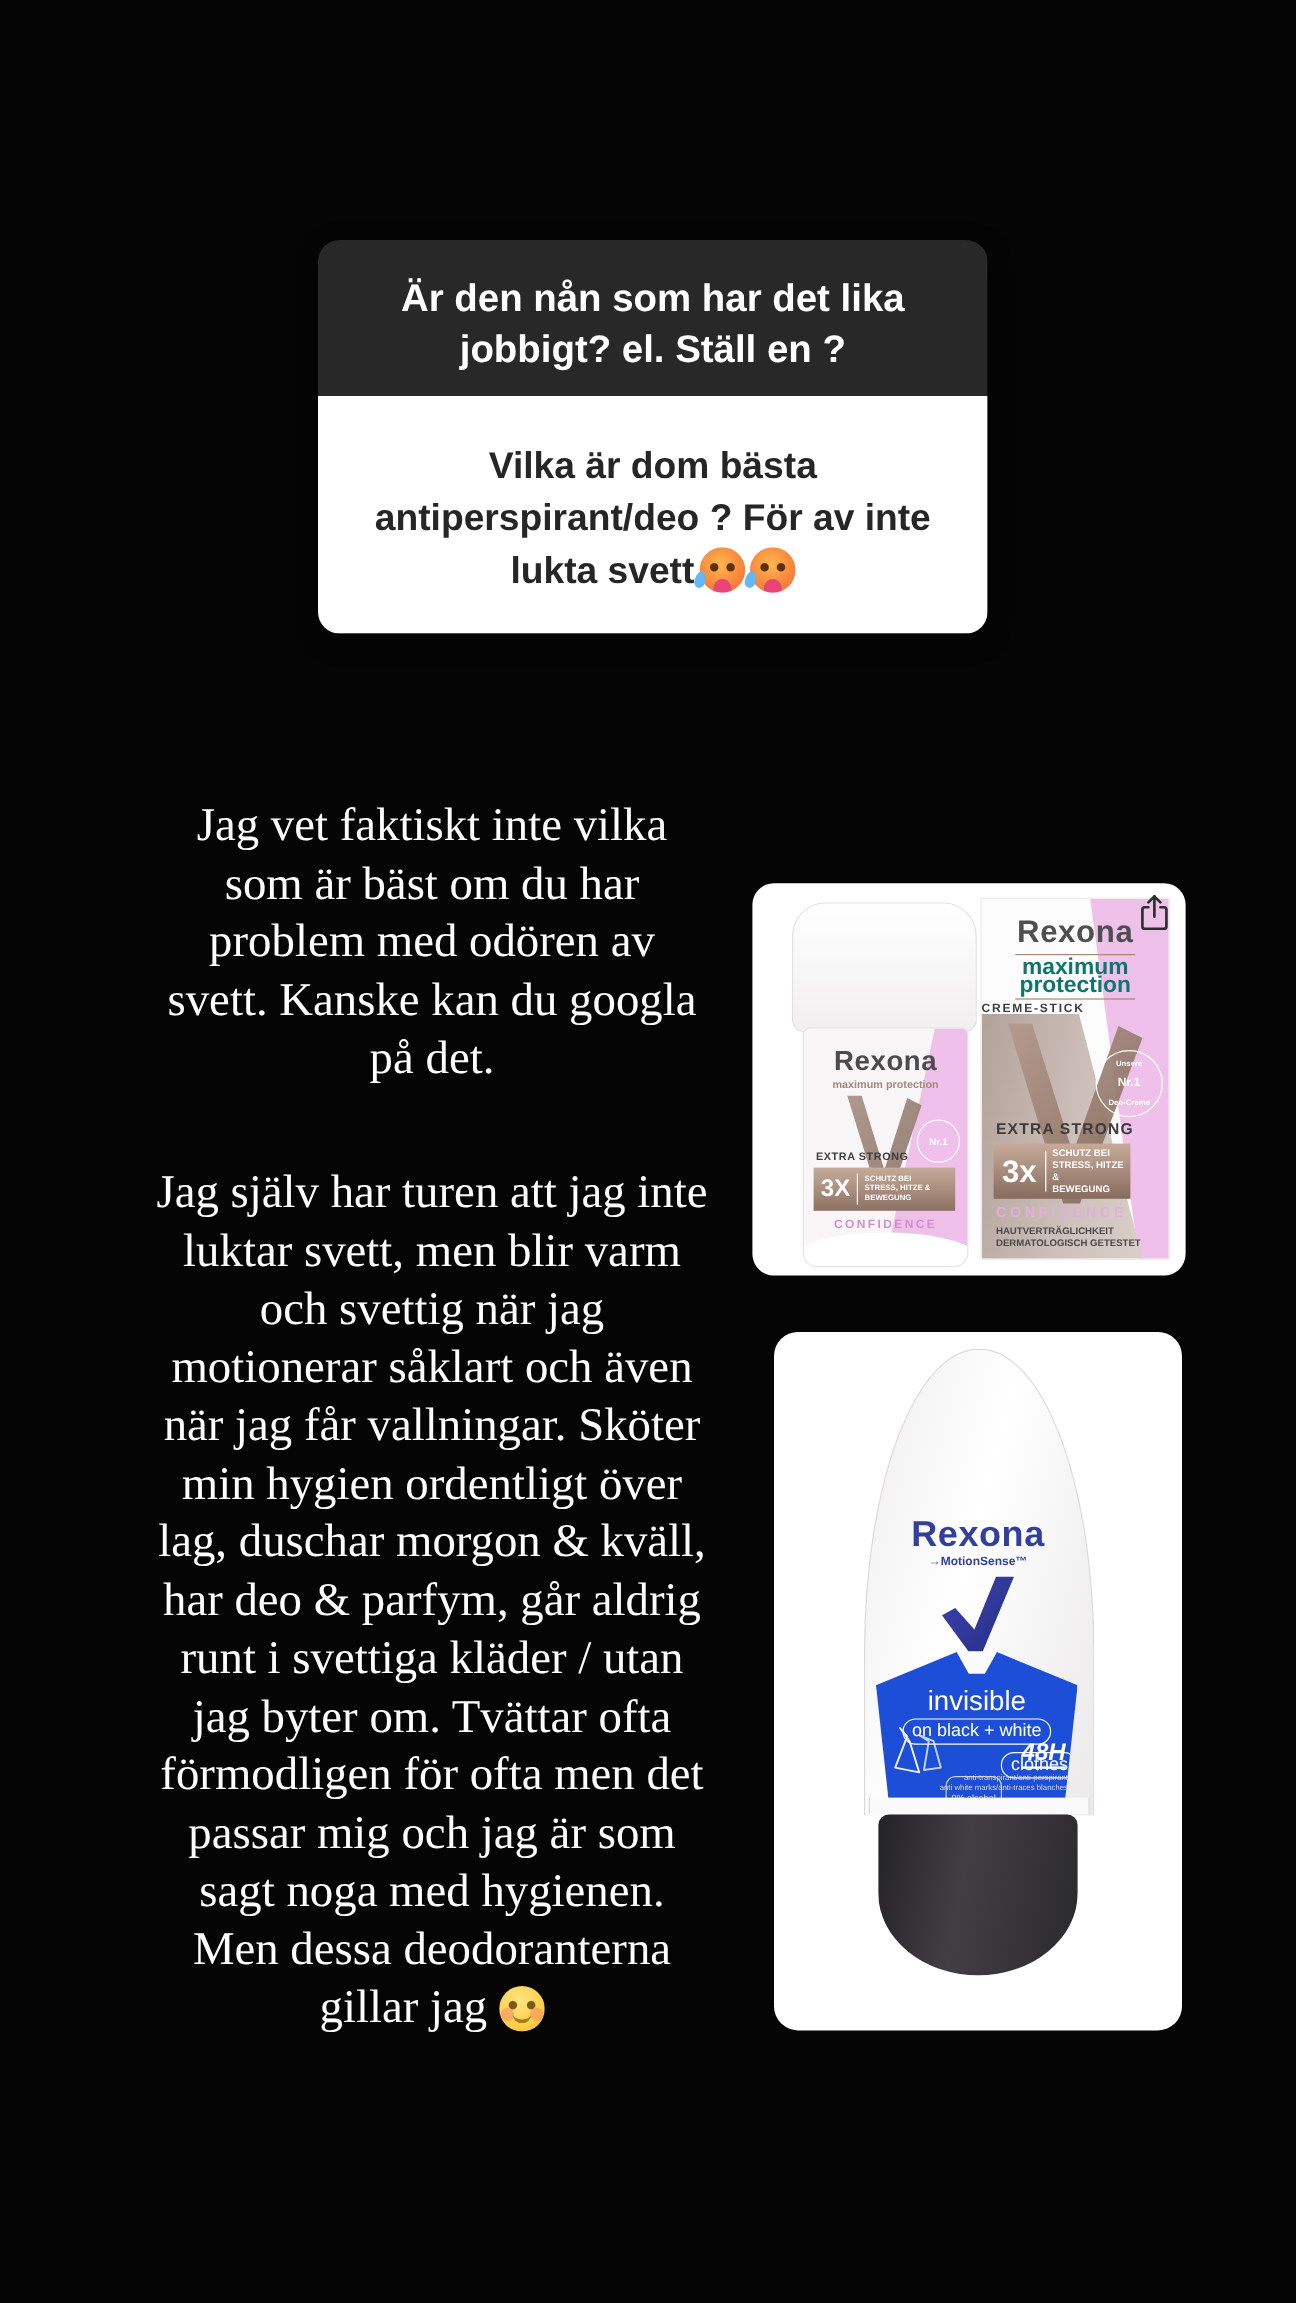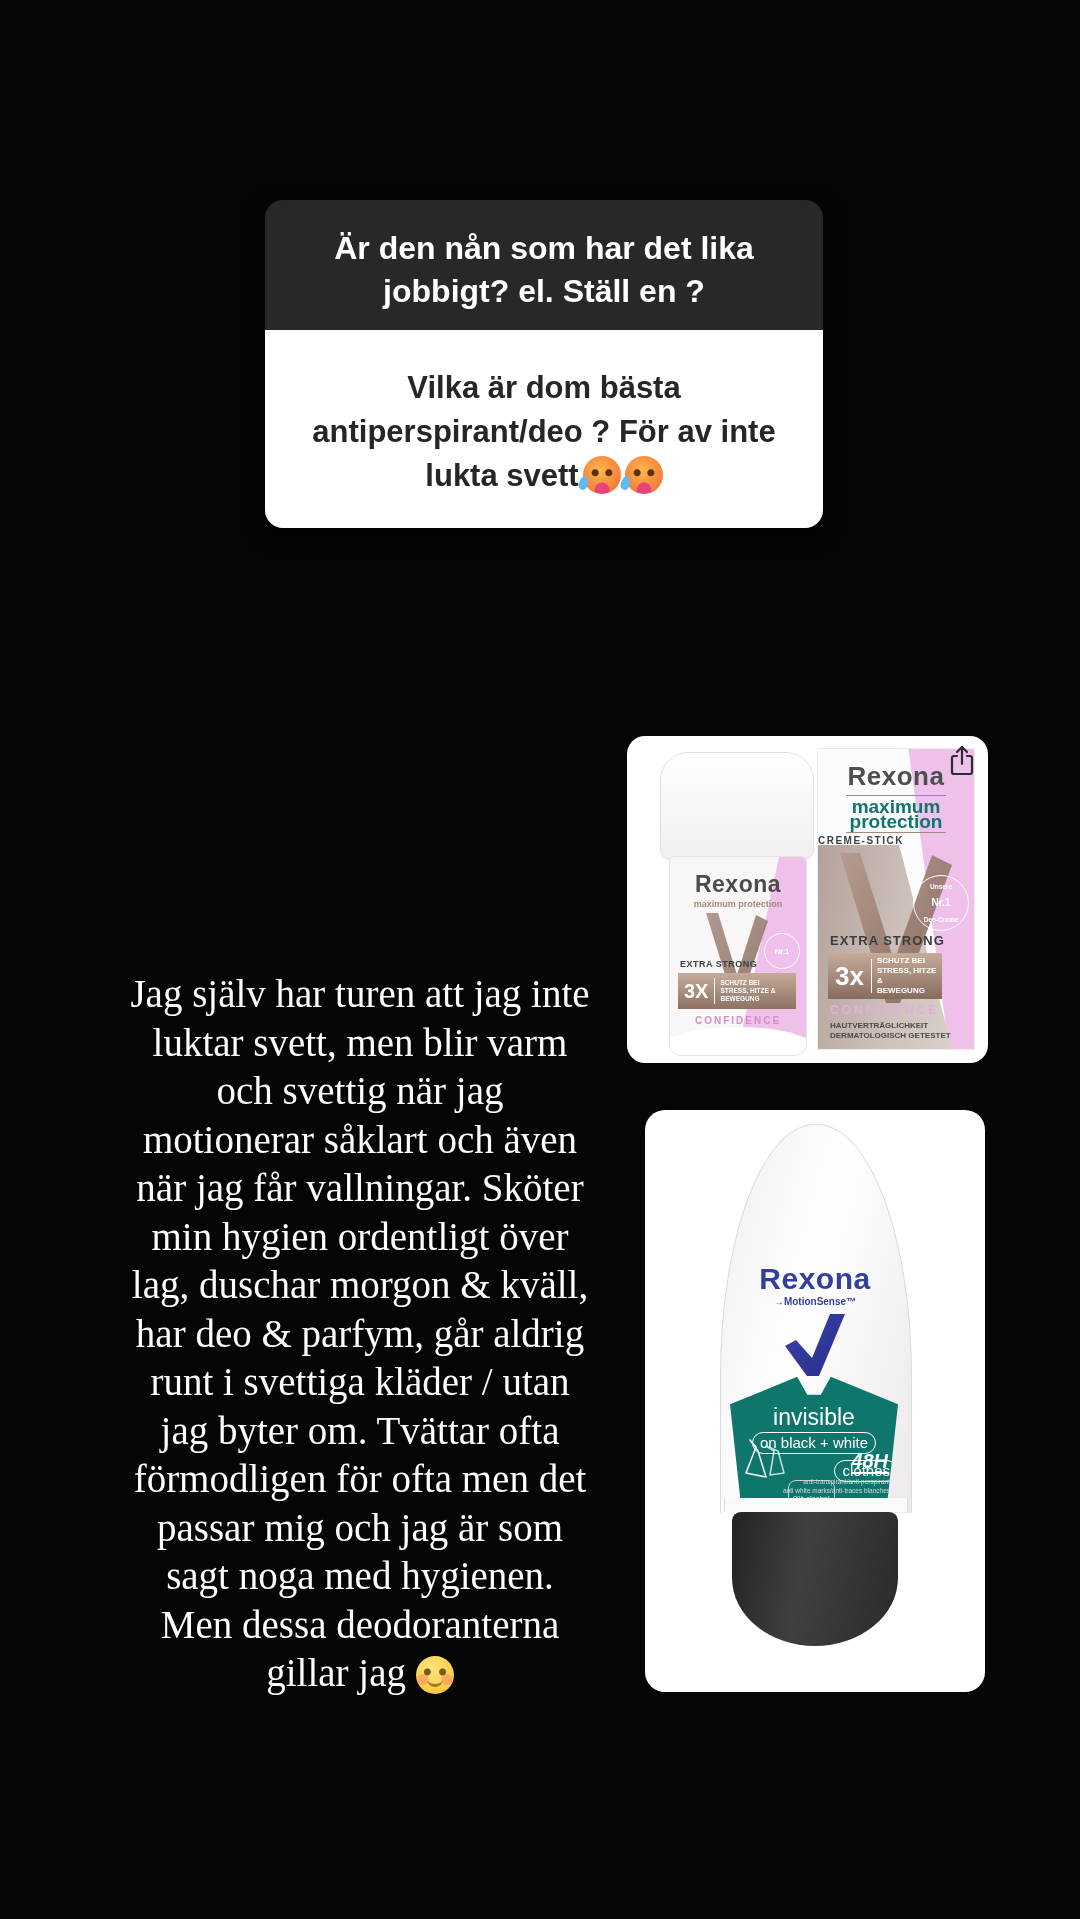--- a/index.html
+++ b/index.html
@@ -96,21 +96,21 @@
   .box-claims{top:272px;left:12px;font-size:8px;line-height:10px;font-weight:700;color:#4a4a4a;white-space:pre-line;}
 
   
   .bottle-top{left:75px;top:14px;width:190px;height:388px;
       background:linear-gradient(105deg,#f0eeee,#ffffff 45%,#ebe9e9);
       border:1px solid #dbd9d9;border-bottom:none;
       border-radius:95px 95px 0 0 / 252px 252px 0 0;}
   .roll-brand{top:138px;width:100%;text-align:center;font-size:30px;font-weight:700;color:#333f9e;letter-spacing:.5px;}
   .roll-motion{top:172px;width:100%;text-align:center;font-size:10px;font-weight:700;color:#333f9e;}
   .roll-check{left:64px;top:186px;}
-  .black-panel{left:10px;top:250px;width:168px;height:138px;background:#0f766e;
+  .black-panel{left:10px;top:250px;width:168px;height:138px;background:#1d4ed8;
       clip-path:polygon(0 22%,40% 2%,46% 15%,54% 15%,60% 2%,100% 22%,93% 100%,7% 100%);}
   .bp-invisible{top:30px;width:100%;text-align:center;font-size:23px;color:#fff;}
   .bp-chip{display:inline-block;border:1.5px solid #fff;border-radius:12px;padding:0 7px;font-size:15px;line-height:20px;color:#fff;}
   .bp-l2{top:58px;width:100%;text-align:center;}
   .bp-l3{top:86px;width:100%;text-align:right;}
   .bp-alcohol{top:106px;left:58px;border:1px solid #cfcfcf;border-radius:8px;color:#e8e8e8;
       font-size:7.5px;line-height:11px;padding:12px 4px;}
   .bp-48{right:10px;top:76px;font-size:20px;font-weight:700;color:#fff;border-bottom:2px solid #fff;line-height:22px;font-style:italic;}
   .bp-tiny{right:8px;top:104px;font-size:6.5px;line-height:8.5px;color:#d9d9d9;text-align:right;white-space:pre-line;}
   .bp-dress{left:6px;top:58px;}
@@ -127,20 +127,25 @@
   <div class="sticker">
     <div class="sticker-header">Är den nån som har det lika
 jobbigt? el. Ställ en ?</div>
     <div class="sticker-body">
       <span class="q-text">Vilka är dom bästa
 antiperspirant/deo ? För av inte
 lukta svett</span><span class="emoji emoji-hot" title="🥵 🥵"></span><span class="emoji emoji-hot"></span>
     </div>
   </div>
 
+  <div class="serif-para para-1">Jag vet faktiskt inte vilka
+som är bäst om du har
+problem med odören av
+svett. Kanske kan du googla
+på det.</div>
 
   <div class="serif-para para-2"><span>Jag själv har turen att jag inte
 luktar svett, men blir varm
 och svettig när jag
 motionerar såklart och även
 när jag får vallningar. Sköter
 min hygien ordentligt över
 lag, duschar morgon &amp; kväll,
 har deo &amp; parfym, går aldrig
 runt i svettiga kläder / utan

